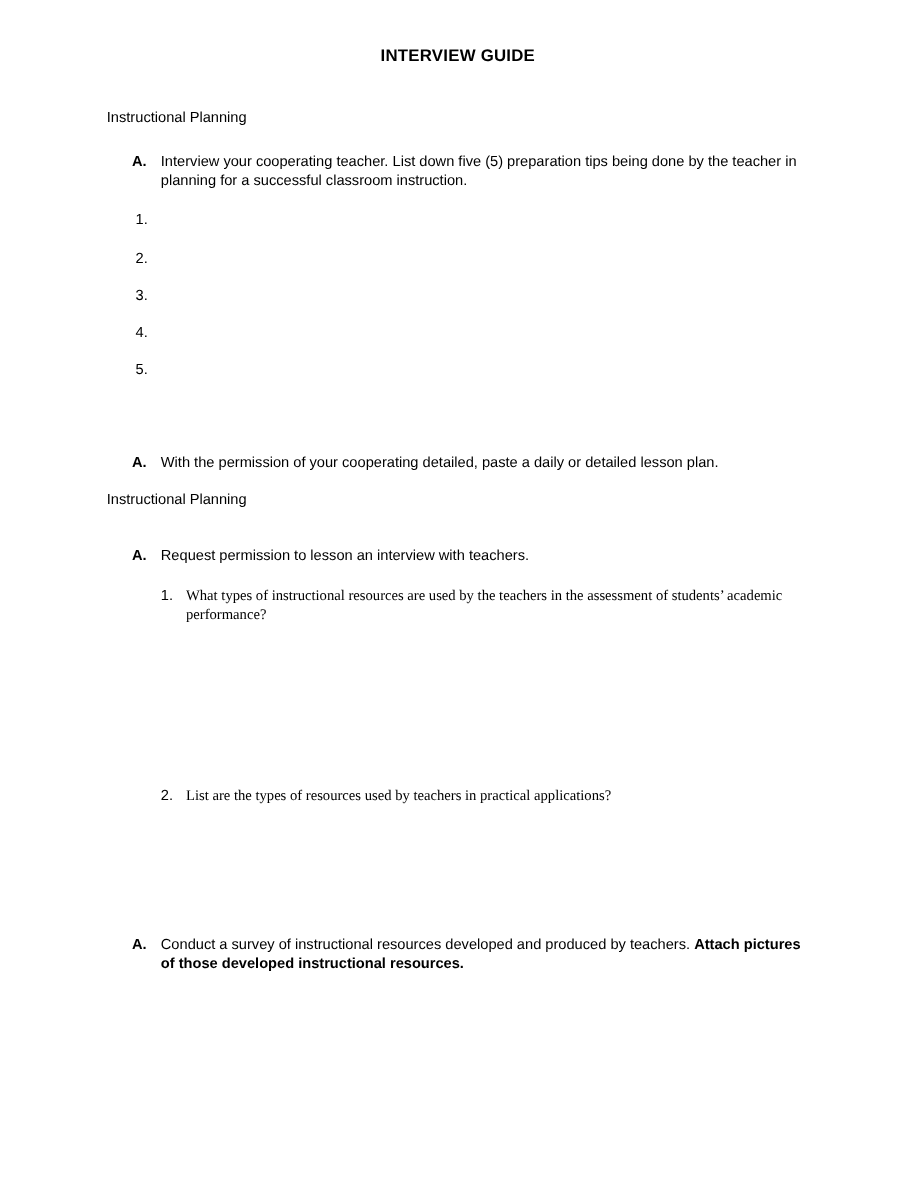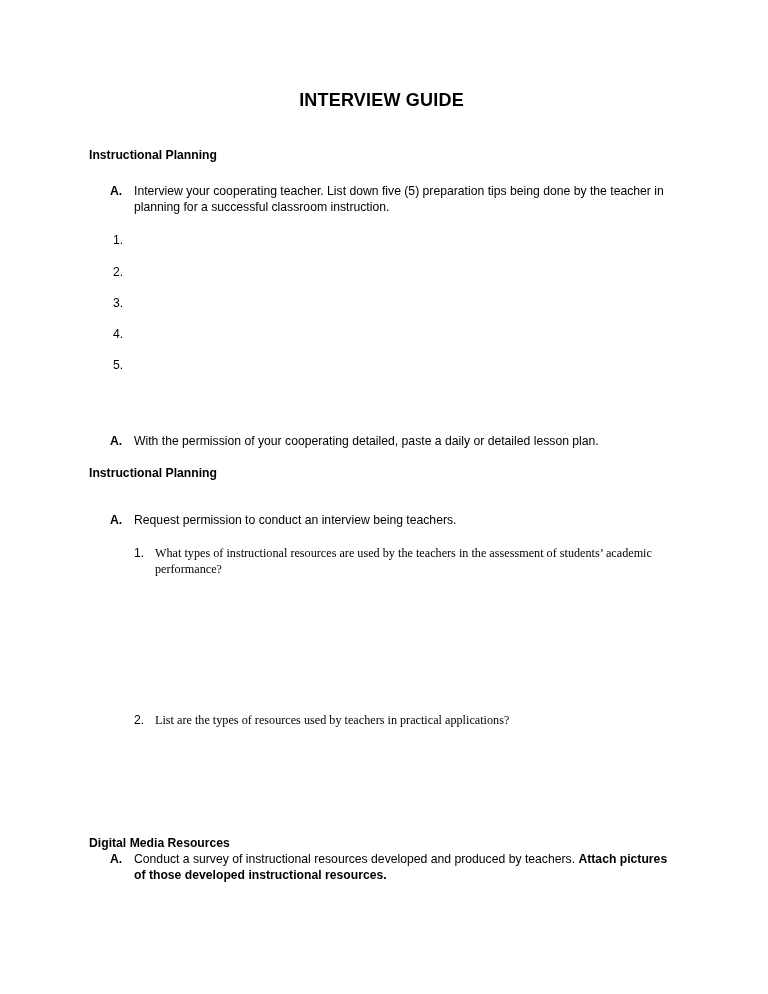--- a/index.html
+++ b/index.html
@@ -22,32 +22,32 @@
   .doc {
     position: absolute;
     left: 89px;
     top: 0;
     width: 585px;
   }
 
   
   .doc-title {
     text-align: center;
-    font-size: 18px;
+    font-size: 14px;
     font-weight: bold;
     letter-spacing: 0.2px;
     margin: 0;
-    padding-top: 90px;
+    padding-top: 38px;
     line-height: 1.2;
   }
 
   
   .section-heading {
     font-size: 12.2px;
-    font-weight: bold;
+    font-weight: normal;
     line-height: 1.25;
     margin: 0;
   }
 
   
   .alpha-item {
     display: flex;
     align-items: flex-start;
     font-size: 12.2px;
     line-height: 1.33;
@@ -171,42 +171,41 @@
     </div>
 
     <div class="sp-a-to-sec3"></div>
 
     <div class="section-heading">Instructional Planning</div>
 
     <div class="sp-sec3-to-a"></div>
 
     <div class="alpha-item indent-a bold-body">
       <span class="marker">A.</span>
-      <span class="body">Request permission to conduct an interview being teachers.</span>
+      <span class="body">Request permission to lesson an interview with teachers.</span>
     </div>
 
     <div class="sp-a-to-q1"></div>
 
     <div class="question-list">
       <div class="num-item">
         <span class="marker">1.</span>
         <span class="body">What types of instructional resources are used by the teachers in the assessment of students’ academic performance?</span>
       </div>
 
       <div class="answer-space-1"></div>
 
       <div class="num-item">
         <span class="marker">2.</span>
         <span class="body">List are the types of resources used by teachers in practical applications?</span>
       </div>
 
       <div class="answer-space-2"></div>
     </div>
 
-    <div class="section-heading">Digital Media Resources</div>
 
     <div class="alpha-item indent-a">
       <span class="marker">A.</span>
       <span class="body"><span>Conduct a survey of instructional resources developed and produced by teachers. </span><span class="bold-tail">Attach pictures of those developed instructional resources.</span></span>
     </div>
 
   </div>
 </div>
 
 </body></html>

